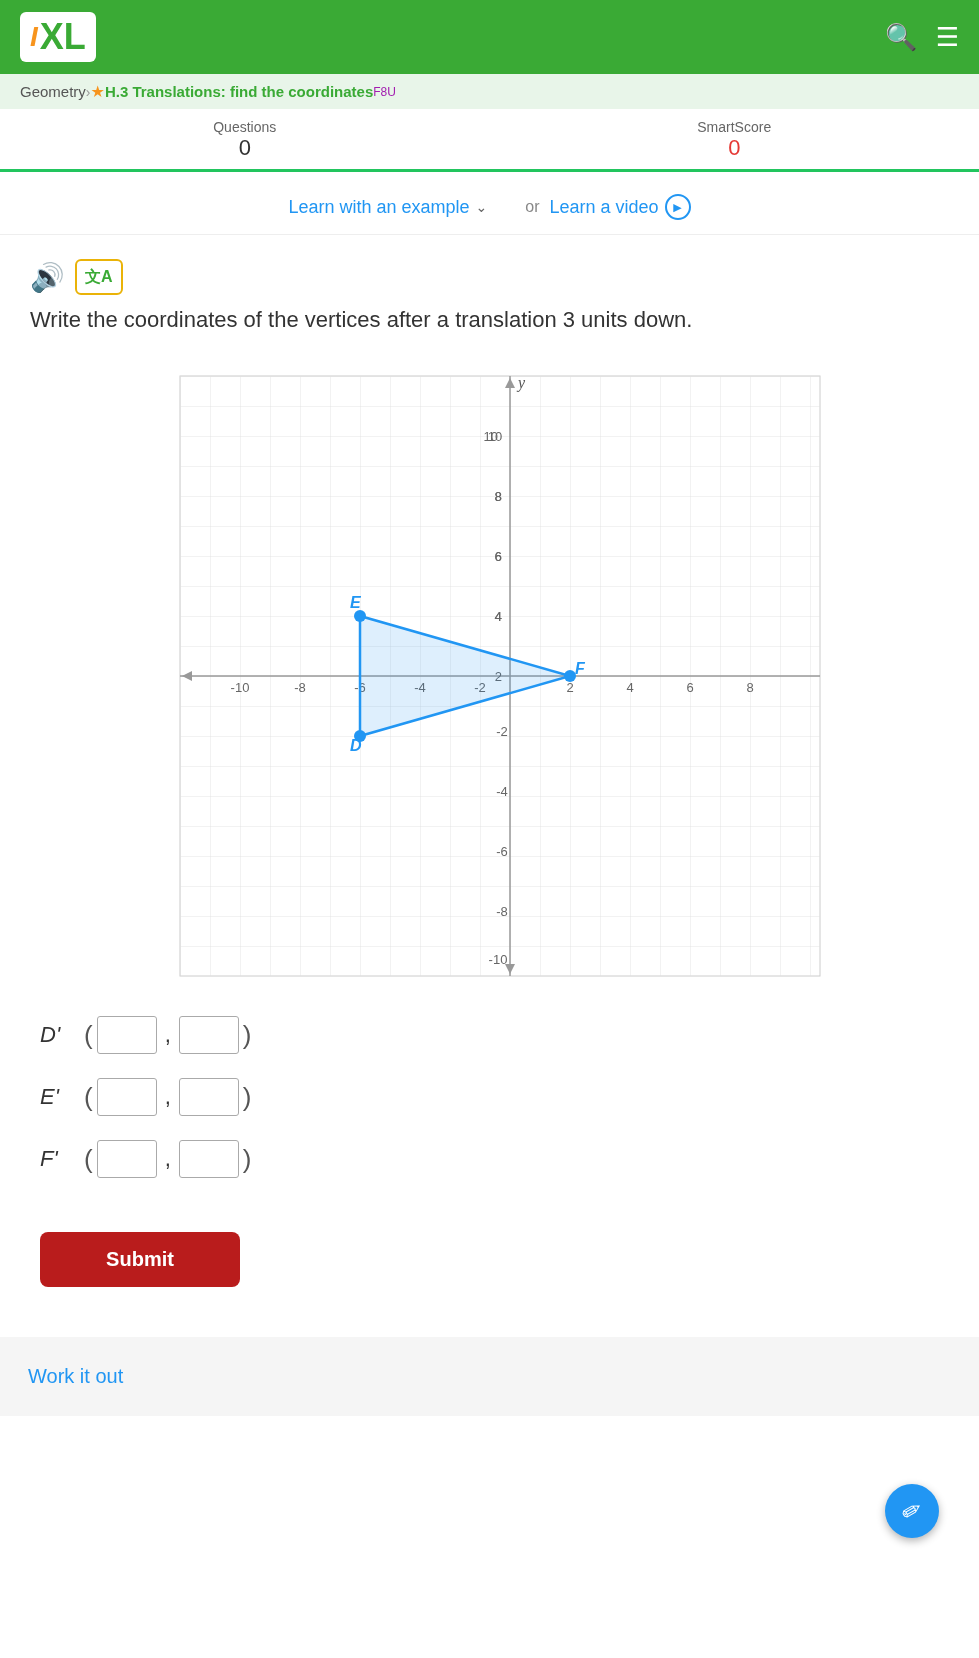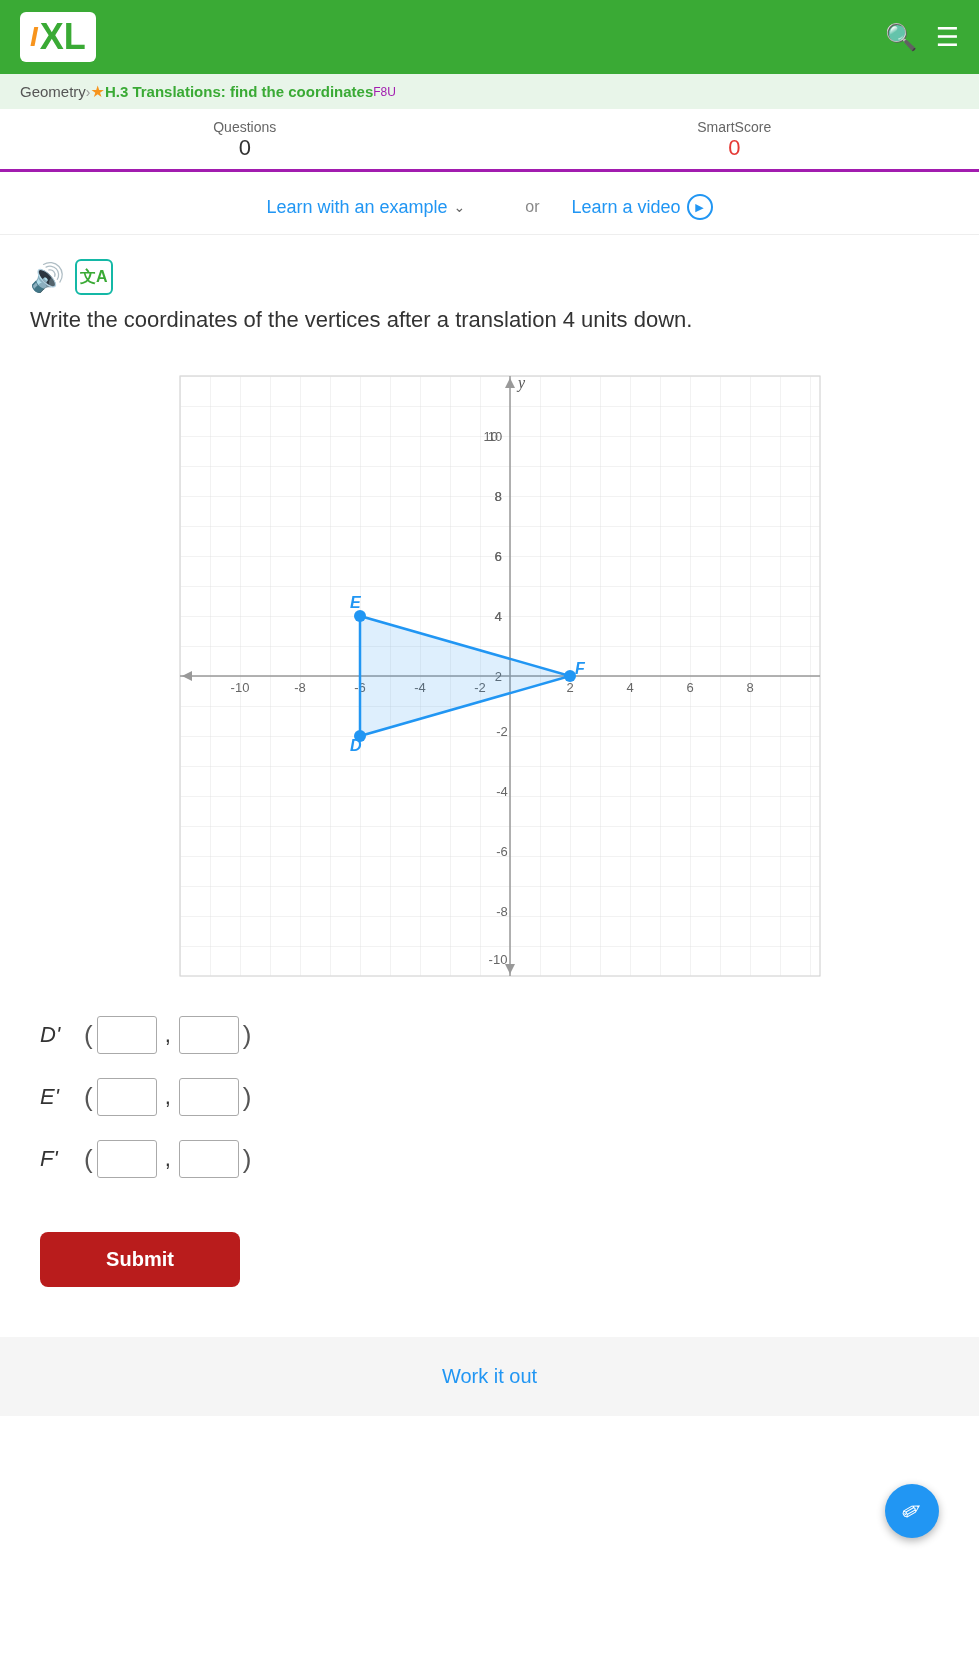--- a/index.html
+++ b/index.html
@@ -74,21 +74,21 @@
       font-weight: 600;
     }
     .breadcrumb-code {
       color: #a21caf;
       font-size: 12px;
     }
 
     
     .stats-bar {
       display: flex;
-      border-bottom: 3px solid #a21caf;
+      border-bottom: 3px solid #22c55e;
     }
     .stat-item {
       flex: 1;
       text-align: center;
       padding: 10px 0 8px;
       border-bottom: 3px solid transparent;
       margin-bottom: -3px;
     }
     .stat-item.active {
       border-bottom: 3px solid #2196f3;
@@ -103,21 +103,21 @@
       color: #333;
     }
     .stat-value.blue { color: #2196f3; }
     .stat-value.red { color: #e53935; }
 
     
     .action-bar {
       display: flex;
       align-items: center;
       justify-content: center;
-      gap: 24px;
+      gap: 2px;
       padding: 18px 0 10px;
       border-bottom: 1px solid #eee;
     }
     .action-btn {
       display: flex;
       align-items: center;
       gap: 6px;
       color: #2196f3;
       font-size: 18px;
       font-weight: 500;
@@ -156,23 +156,23 @@
       display: flex;
       align-items: center;
       gap: 10px;
       margin-bottom: 10px;
     }
     .speaker-icon {
       color: #2196f3;
       font-size: 28px;
     }
     .translate-icon {
-      width: 38px;
+      width: 48px;
       height: 36px;
-      border: 2px solid #14b8a6;
+      border: 2px solid #eab308;
       border-radius: 6px;
       display: flex;
       align-items: center;
       justify-content: center;
       color: #3aaa35;
       font-size: 16px;
       font-weight: bold;
     }
     .question-text {
       font-size: 22px;
@@ -264,21 +264,21 @@
     .pencil-icon {
       color: white;
       font-size: 24px;
       transform: rotate(-30deg);
     }
 
     
     .work-footer {
       background: #f5f5f5;
       padding: 28px;
-      text-align: center;
+      text-align: left;
       margin-top: 20px;
     }
     .work-link {
       color: #2196f3;
       font-size: 20px;
       font-weight: 500;
       text-decoration: none;
       cursor: pointer;
     }
   </style>
@@ -325,21 +325,21 @@
     <span>Learn a video</span>
     <span class="play-circle">▶</span>
   </button>
 </div>
 
 <div class="question-area">
   <div class="question-icons">
     <span class="speaker-icon">🔊</span>
     <div class="translate-icon">文A</div>
   </div>
-  <div class="question-text">Write the coordinates of the vertices after a translation 4 units down.</div>
+  <div class="question-text">Write the coordinates of the vertices after a translation 3 units down.</div>
 </div>
 
 <div class="graph-container">
   <svg class="graph" viewBox="0 0 700 620">
 
     <rect x="40" y="10" width="640" height="600" fill="white" stroke="#ccc" stroke-width="1"></rect>
 
     <defs>
       <pattern id="grid" width="30" height="30" patternUnits="userSpaceOnUse" x="10" y="10">
         <path d="M 30 0 L 0 0 0 30" fill="none" stroke="#e0e0e0" stroke-width="0.8"></path>

